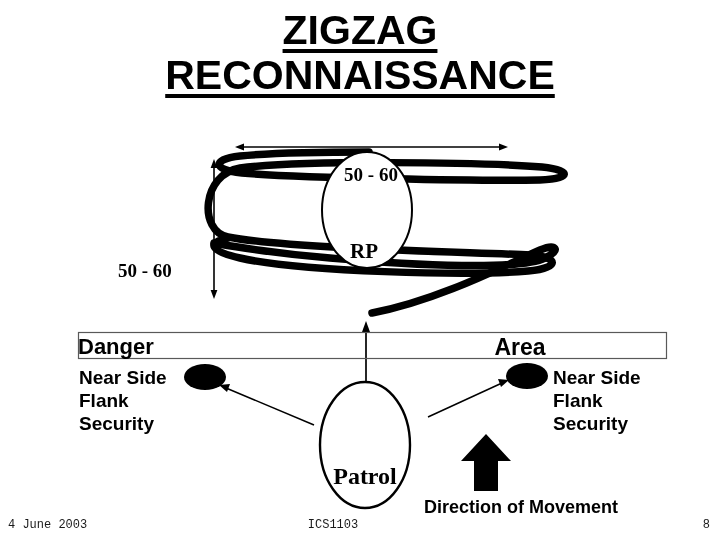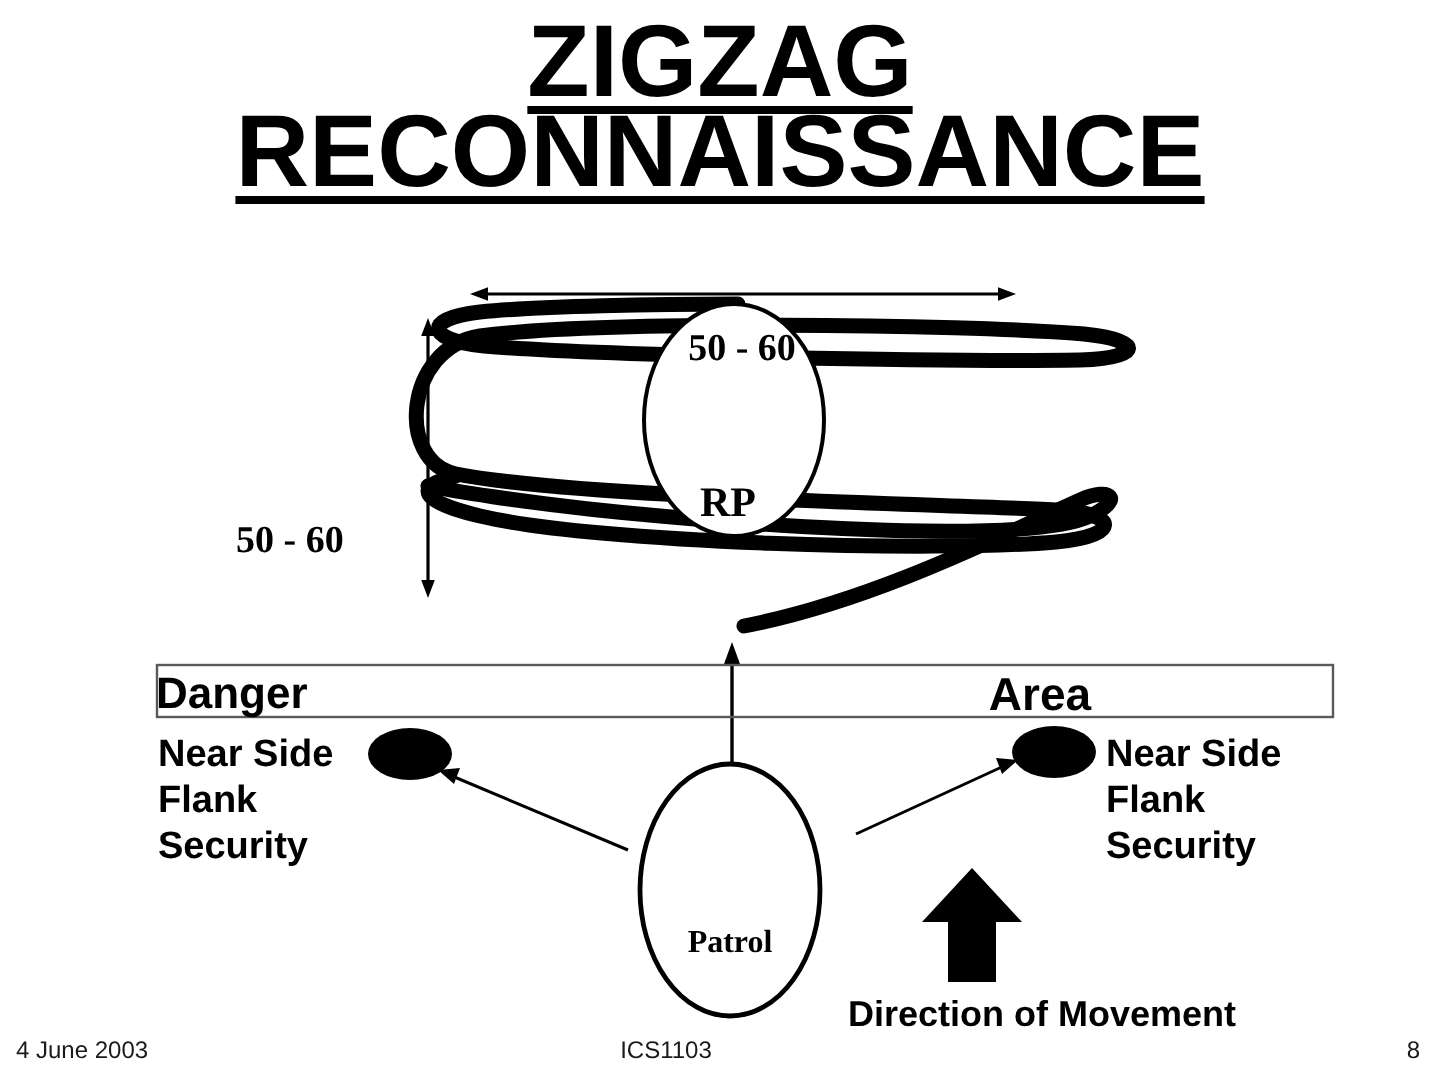--- a/index.html
+++ b/index.html
@@ -18,21 +18,21 @@
 
   
   .title-block {
     position: absolute;
     left: 0;
     top: 8px;
     width: 720px;
     text-align: center;
     font-family: "Liberation Sans", sans-serif;
     font-weight: bold;
-    font-size: 51px;
+    font-size: 41px;
     line-height: 45px;
     color: #000000;
     letter-spacing: 0px;
   }
   .title-line {
     display: inline-block;
     text-decoration: underline;
     text-decoration-thickness: 4px;
     text-underline-offset: 5px;
   }
@@ -84,21 +84,21 @@
     width: 84px;
     text-align: center;
     font-size: 21px;
   }
 
   #patrol-label {
     left: 320px;
     top: 423px;
     width: 90px;
     text-align: center;
-    font-size: 16px;
+    font-size: 24px;
   }
   #da-danger {
     left: 78px;
     top: 334px;
     width: 295px;
     text-align: left;
     font-size: 22px;
   }
   #da-area {
     left: 373px;
@@ -124,21 +124,21 @@
   #dom-label {
     left: 424px;
     top: 497px;
     font-size: 18px;
   }
 
   
   .footer {
     position: absolute;
     bottom: 8px;
-    font-family: Liberation Sans, sans-serif;
+    font-family: Liberation Mono, monospace;
     font-size: 12px;
     color: #1a1a1a;
   }
   #footer-date  { left: 8px; }
   #footer-code  { left: 0; width: 666px; text-align: center; }
   #footer-page  { right: 10px; }
 </style>
 </head>
 <body>
 

